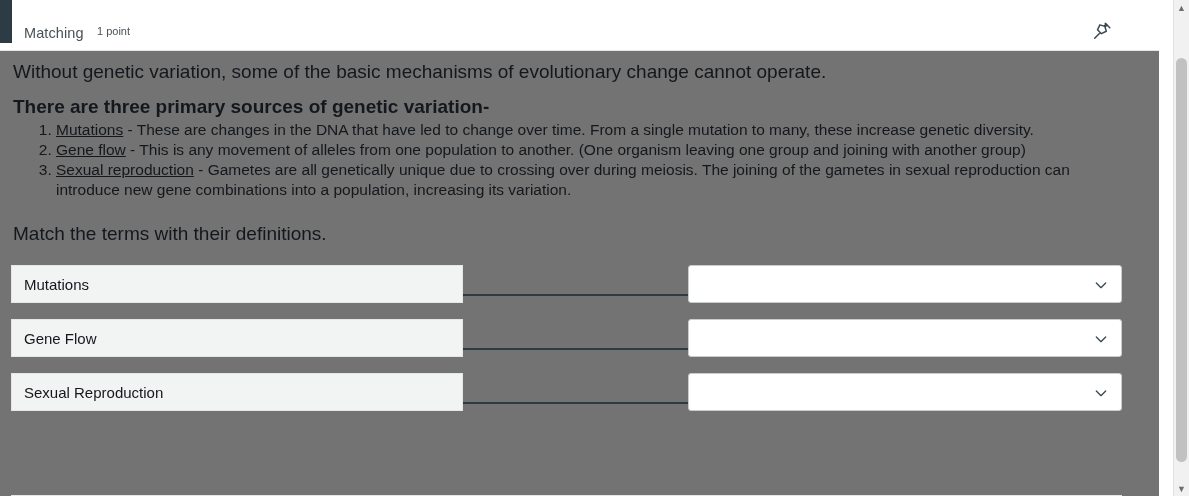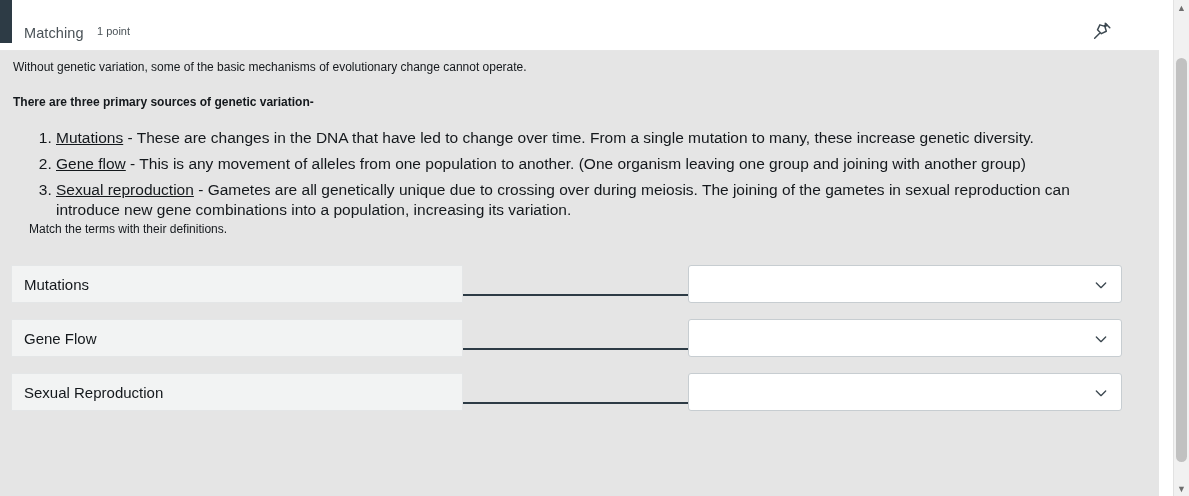--- a/index.html
+++ b/index.html
@@ -14,21 +14,21 @@
     color: #1f2328;
     overflow: hidden;
     position: relative;
   }
   .page {
     position: absolute;
     left: 0;
     top: 0;
     width: 1159px;
     height: 496px;
-    background: #e5e5e5;
+    background: #737373;
     overflow: hidden;
   }
 
   
   .q-header {
     position: absolute;
     left: 0;
     top: 0;
     width: 1159px;
     height: 50px;
@@ -69,44 +69,44 @@
 
   
   .content {
     position: absolute;
     left: 0;
     top: 50px;
     width: 1159px;
   }
   p.para {
     margin: 0;
-    font-size: 12px;
+    font-size: 19px;
     line-height: 1.35;
     color: #14181c;
   }
   .para-1 { position: absolute; left: 13px; top: 9px; }
   .para-2 { position: absolute; left: 13px; top: 44px; font-weight: bold; }
-  .para-3 { position: absolute; left: 29px; top: 171px; }
+  .para-3 { position: absolute; left: 13px; top: 171px; }
 
   ol.sources {
     position: absolute;
     left: 13px;
-    top: 78px;
+    top: 70px;
     margin: 0;
     padding-left: 43px;
     font-size: 15.5px;
     line-height: 1.24;
     color: #14181c;
     width: 1075px;
   }
   ol.sources li {
     margin: 0 0 0 0;
     padding: 0;
   }
-  ol.sources li + li { margin-top: 7px; }
+  ol.sources li + li { margin-top: 1px; }
   .term-u {
     text-decoration: underline;
   }
 
   
   .match-area {
     position: absolute;
     left: 0;
     top: 215px;
     width: 1159px;

